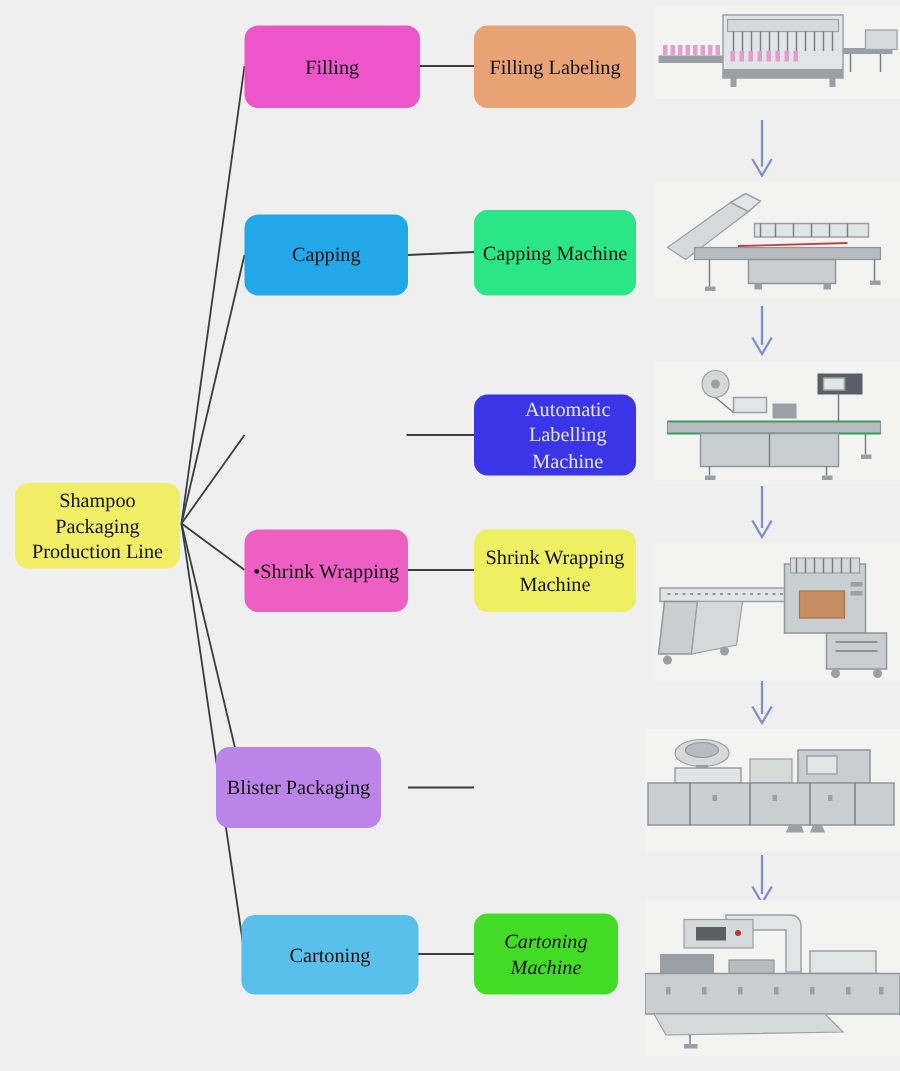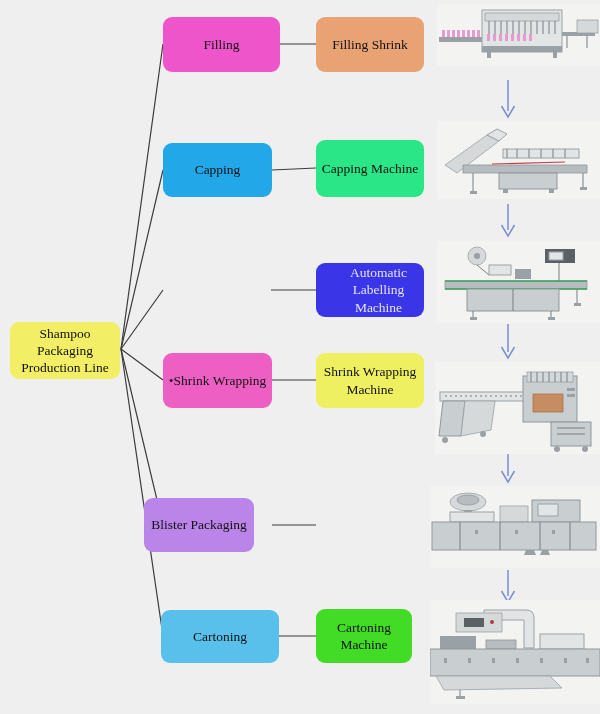--- a/index.html
+++ b/index.html
@@ -68,21 +68,21 @@
   </svg>
 
   <div class="node" style="left: 10px; top: 322px; width: 110px; height: 57px; background-color: rgb(242, 239, 102); color: rgb(17, 17, 17);">
     <span>Shampoo Packaging Production Line</span>
   </div>
 
   <div class="node" style="left: 163px; top: 17px; width: 117px; height: 55px; background-color: rgb(238, 85, 203);">
     <span>Filling</span>
   </div>
   <div class="node" style="left: 316px; top: 17px; width: 108px; height: 55px; background-color: rgb(232, 162, 115);">
-    <span>Filling Shrink</span>
+    <span>Filling Labeling</span>
   </div>
   <div class="photo" style="left:437px;top:4px;width:163px;height:62px;">
     <svg width="163" height="62" viewBox="0 0 163 62">
       <rect class="m-dark" x="2" y="33" width="48" height="5"></rect>
       <rect class="m-pink" x="5" y="26" width="3" height="7"></rect>
         <rect class="m-pink" x="10" y="26" width="3" height="7"></rect>
       <rect class="m-pink" x="15" y="26" width="3" height="7"></rect>
         <rect class="m-pink" x="20" y="26" width="3" height="7"></rect>
       <rect class="m-pink" x="25" y="26" width="3" height="7"></rect>
         <rect class="m-pink" x="30" y="26" width="3" height="7"></rect>
@@ -200,21 +200,21 @@
         <rect class="m-dark" x="85" y="44" width="3" height="4"></rect>
       <rect class="m-dark" x="122" y="44" width="3" height="4"></rect>
       <polygon class="m-dark" points="96,64 104,64 106,69 94,69"></polygon>
       <polygon class="m-dark" points="112,64 118,64 120,69 110,69"></polygon>
     </svg>
   </div>
 
   <div class="node" style="left: 161px; top: 610px; width: 118px; height: 53px; background-color: rgb(88, 192, 234);">
     <span>Cartoning</span>
   </div>
-  <div class="node" style="left: 316px; top: 609px; width: 96px; height: 54px; background-color: rgb(66, 220, 38);">
+  <div class="node" style="left: 316px; top: 609px; width: 96px; height: 54px; background-color: rgb(66, 220, 38); font-style: italic;">
     <span>Cartoning Machine</span>
   </div>
   <div class="photo" style="left:430px;top:600px;width:170px;height:104px;">
     <svg width="170" height="104" viewBox="0 0 170 104">
       <path class="m-light" d="M54 10 H96 Q104 10 104 18 V48 H94 V20 H54 Z" stroke="#9aa1a6"></path>
       <rect class="m-steel" x="26" y="13" width="46" height="19"></rect>
       <rect class="m-screen" x="34" y="18" width="20" height="9"></rect>
       <circle cx="62" cy="22" r="2" fill="#b23a3a"></circle>
       <rect class="m-dark" x="10" y="36" width="36" height="13"></rect>
       <rect class="m-mid" x="56" y="40" width="30" height="9"></rect>

